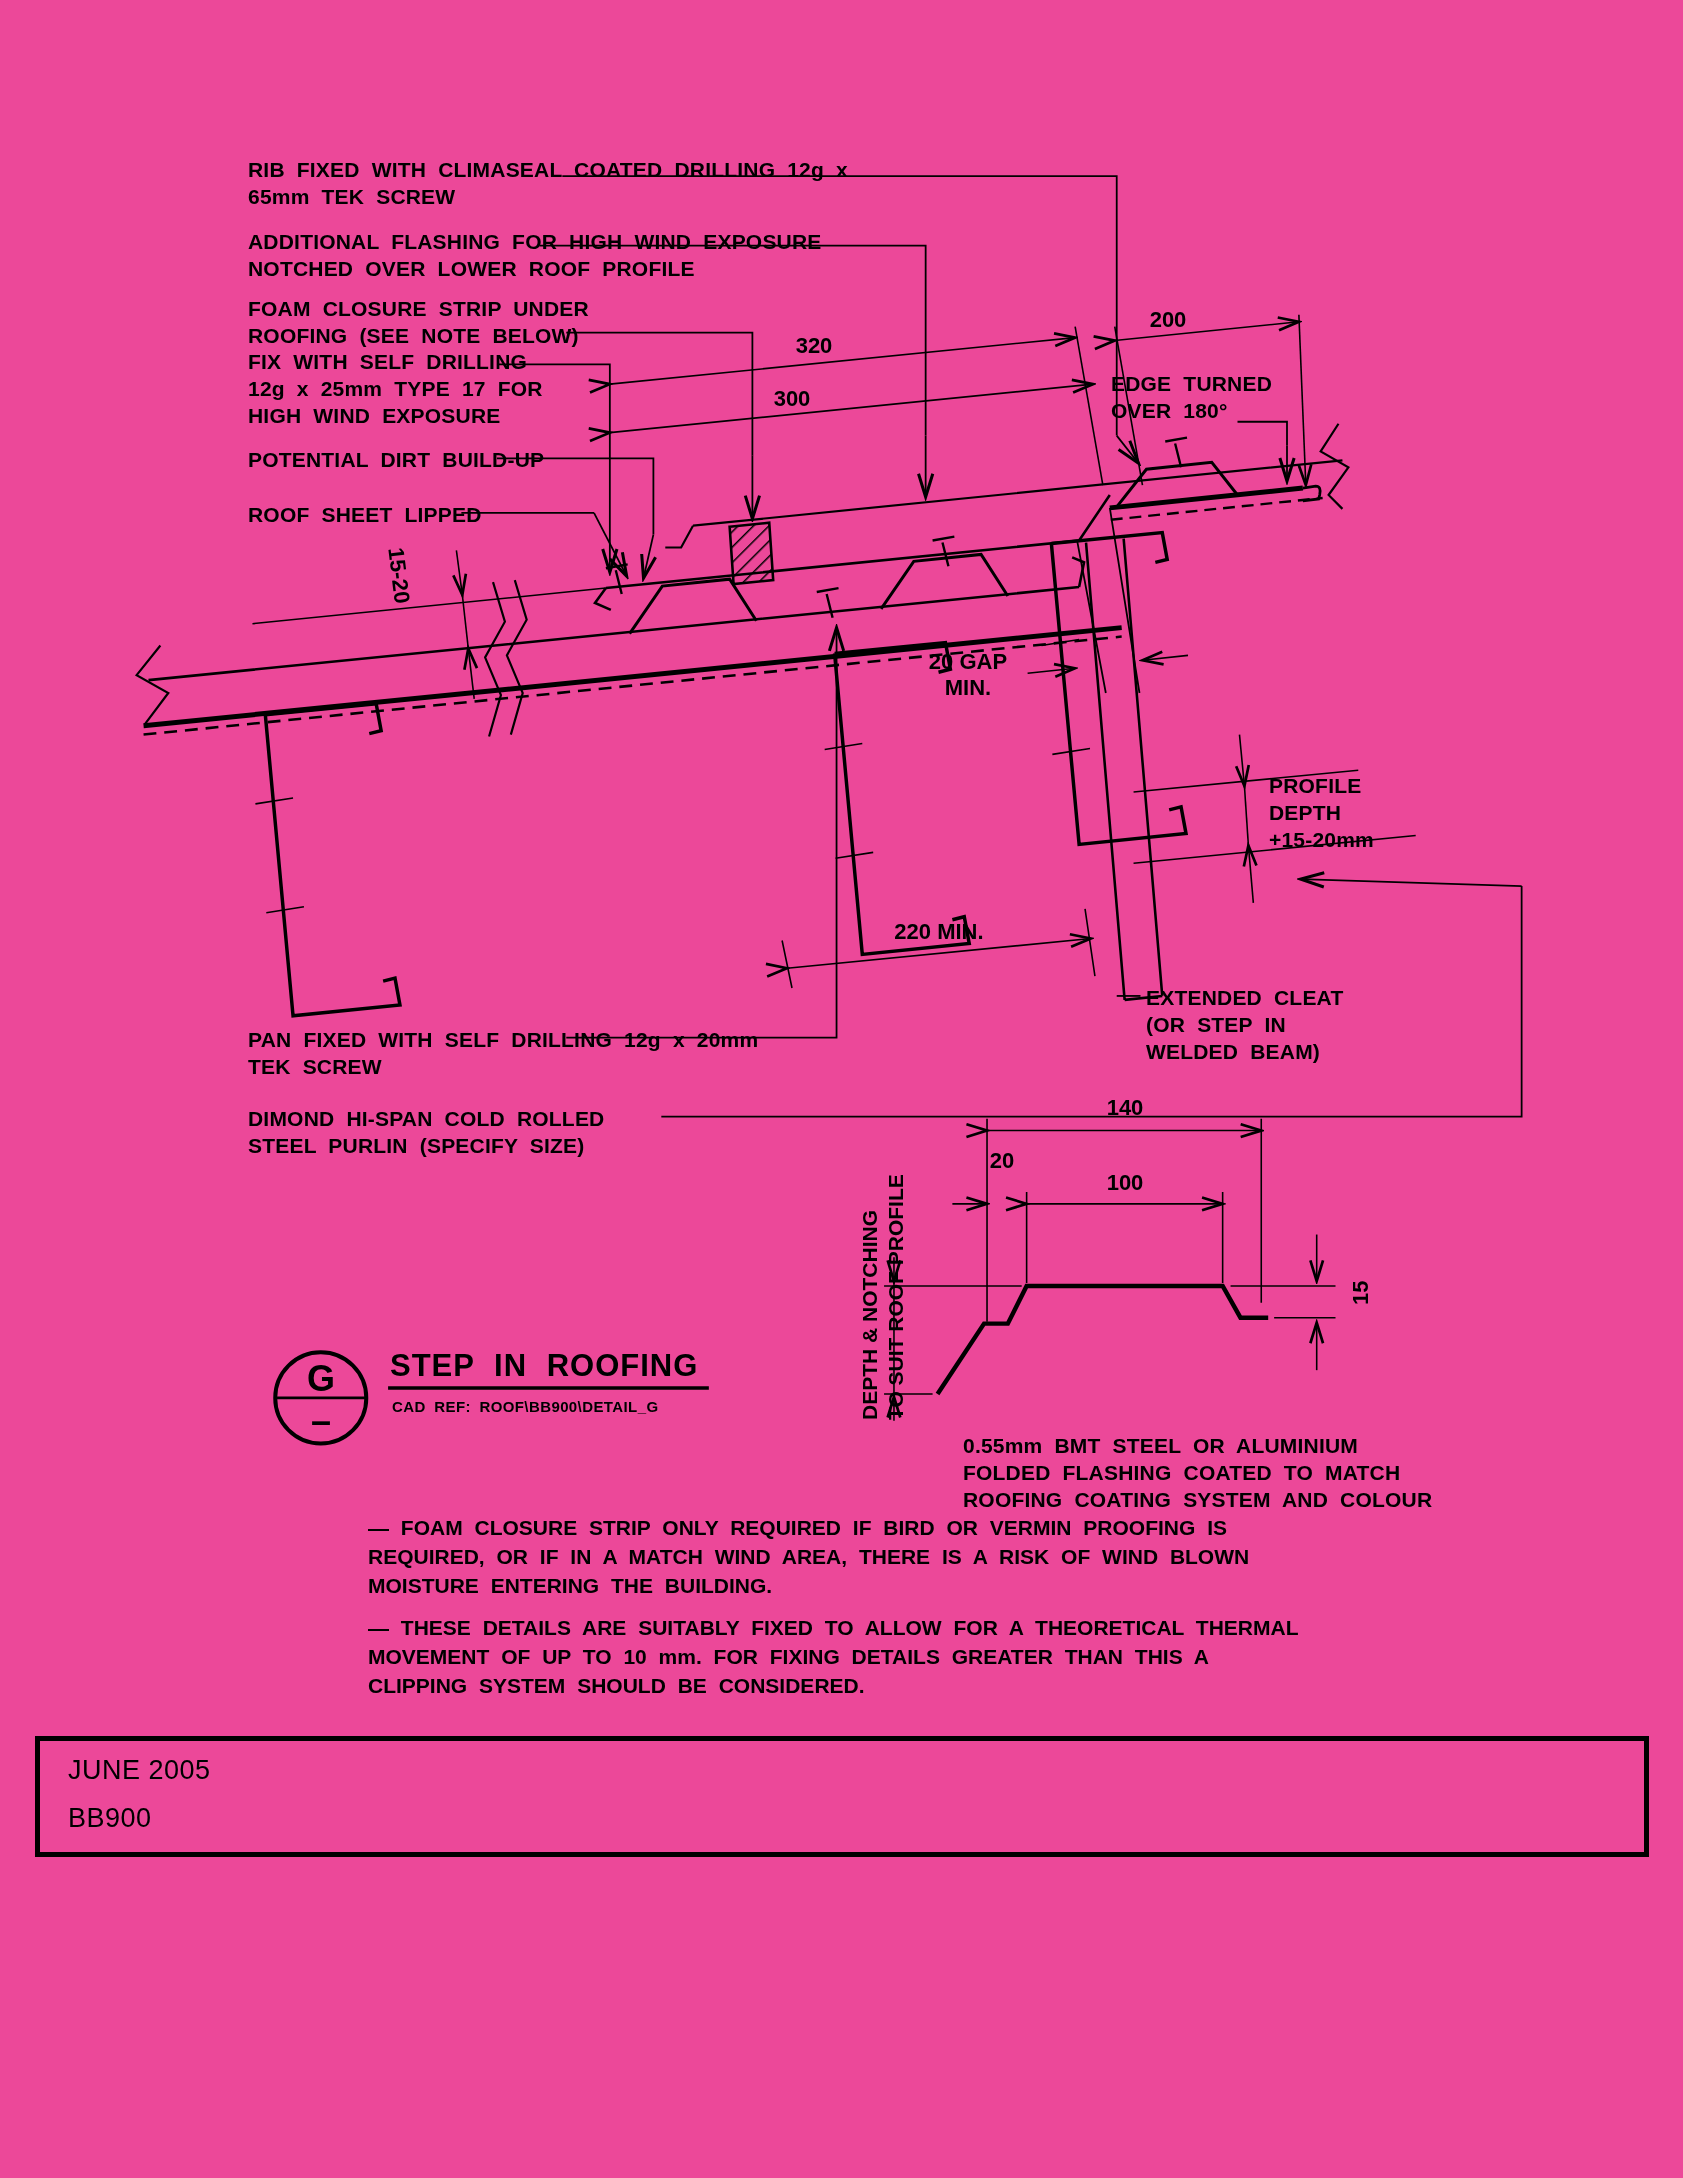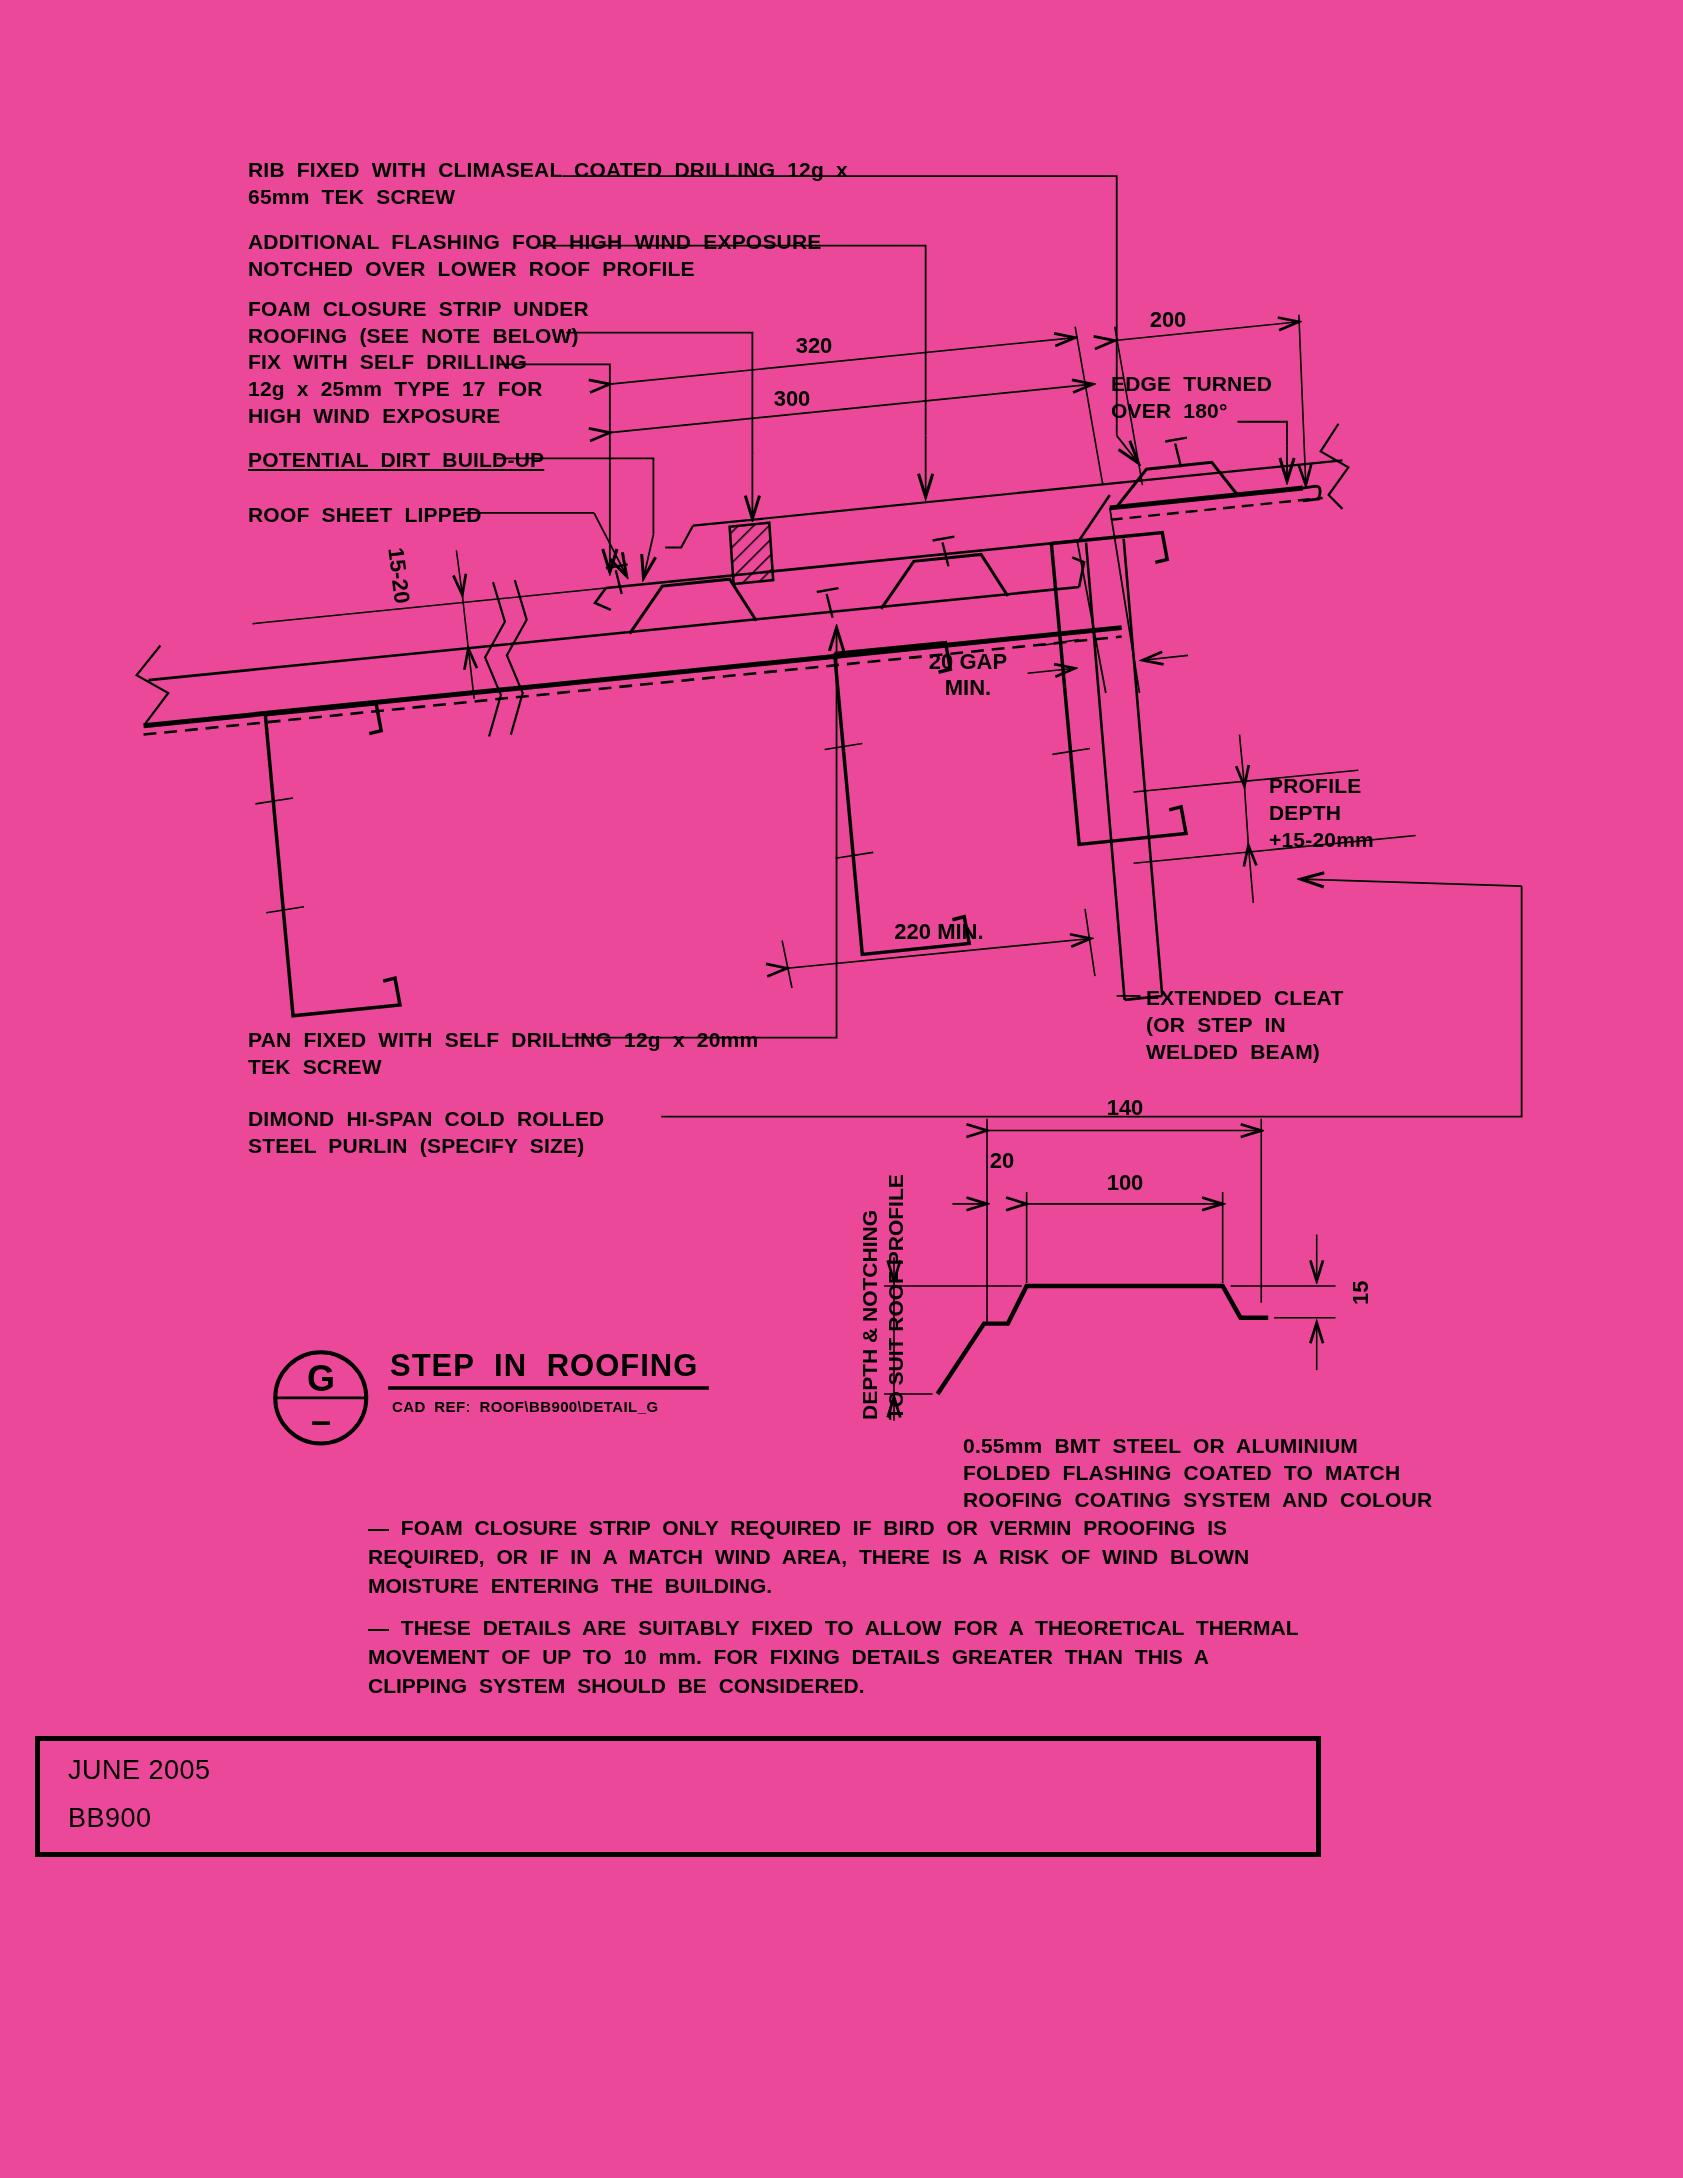--- a/index.html
+++ b/index.html
@@ -12,21 +12,21 @@
   .ctr{transform:translateX(-50%);text-align:center;}
   .rot83{transform:rotate(83deg);transform-origin:0 0;}
   .rotm90{transform:rotate(-90deg);transform-origin:0 0;white-space:pre-line;}
   .bubble-letter{position:absolute;font-size:36px;font-weight:700;}
   .detail-title{position:absolute;font-size:31px;font-weight:700;letter-spacing:1px;word-spacing:10px;}
   .cad-ref{position:absolute;font-size:15px;font-weight:700;letter-spacing:0.4px;word-spacing:4px;}
   .notes{position:absolute;left:368px;top:1513px;width:941px;font-size:21px;font-weight:700;
          line-height:29px;word-spacing:6px;}
   .notes .nt{margin:0 0 2px 0;}
   .notes .ni{margin:0 0 13px 0;}
-  .footer-box{position:absolute;left:35px;top:1736px;width:1286px;height:121px;border:5px solid #000;
+  .footer-box{position:absolute;left:35px;top:1736px;width:1614px;height:121px;border:5px solid #000;
               box-sizing:border-box;}
   .footer-date{position:absolute;left:28px;top:14px;font-size:27px;font-weight:400;letter-spacing:0.5px;}
   .footer-code{position:absolute;left:28px;top:62px;font-size:27px;font-weight:400;letter-spacing:0.5px;}
   .logo{position:absolute;right:54px;top:2px;font-family:"Liberation Serif",serif;font-weight:700;
         font-size:94px;letter-spacing:-1px;line-height:107px;}
   .logo .dmd{font-size:.72em;letter-spacing:0;}
 </style>
 </head>
 <body>
 
@@ -179,21 +179,21 @@
 
   <div class="lbl" style="left:248px;top:156px;">RIB FIXED WITH CLIMASEAL COATED DRILLING 12g x
 65mm TEK SCREW</div>
   <div class="lbl" style="left:248px;top:228px;">ADDITIONAL FLASHING FOR HIGH WIND EXPOSURE
 NOTCHED OVER LOWER ROOF PROFILE</div>
   <div class="lbl" style="left:248px;top:295px;">FOAM CLOSURE STRIP UNDER
 ROOFING (SEE NOTE BELOW)</div>
   <div class="lbl" style="left:248px;top:348px;">FIX WITH SELF DRILLING
 12g x 25mm TYPE 17 FOR
 HIGH WIND EXPOSURE</div>
-  <div class="lbl" style="left:248px;top:446px;text-decoration:underline;">POTENTIAL DIRT BUILD-UP</div>
+  <div class="lbl" style="left:248px;top:446px;">POTENTIAL DIRT BUILD-UP</div>
   <div class="lbl" style="left:248px;top:501px;">ROOF SHEET LIPPED</div>
   <div class="lbl" style="left:248px;top:1026px;">PAN FIXED WITH SELF DRILLING 12g x 20mm
 TEK SCREW</div>
   <div class="lbl" style="left:248px;top:1105px;">DIMOND HI-SPAN COLD ROLLED
 STEEL PURLIN (SPECIFY SIZE)</div>
   <div class="lbl" style="left:1111px;top:370px;">EDGE TURNED
 OVER 180°</div>
   <div class="lbl" style="left:1146px;top:984px;">EXTENDED CLEAT
 (OR STEP IN
 WELDED BEAM)</div>

